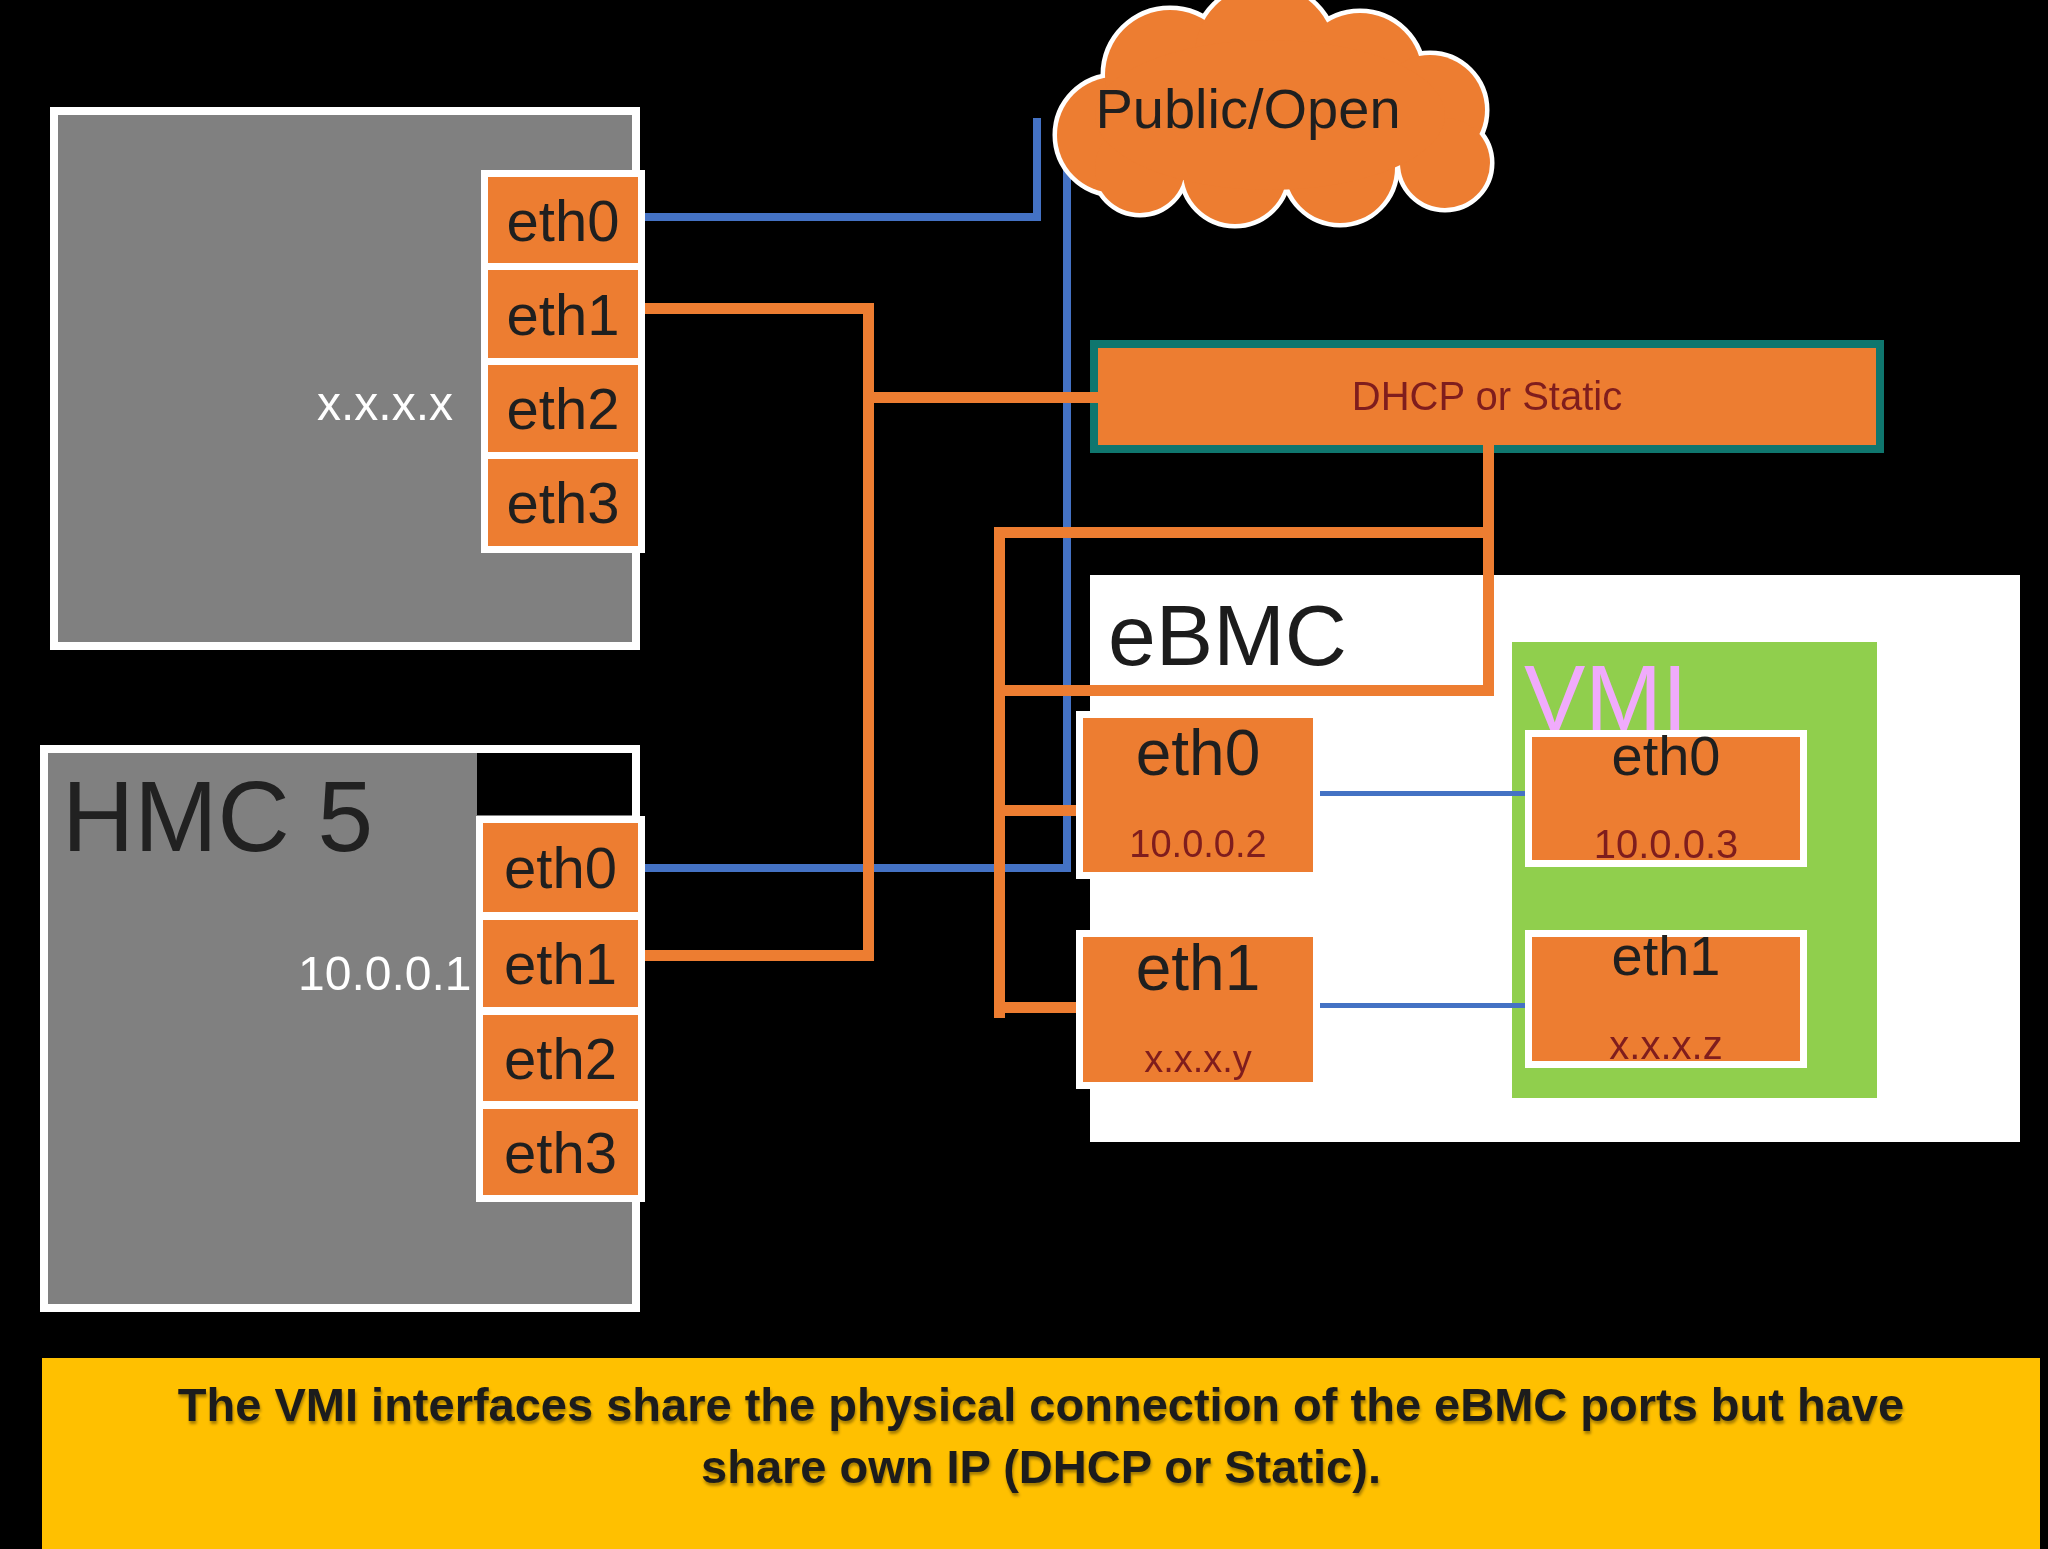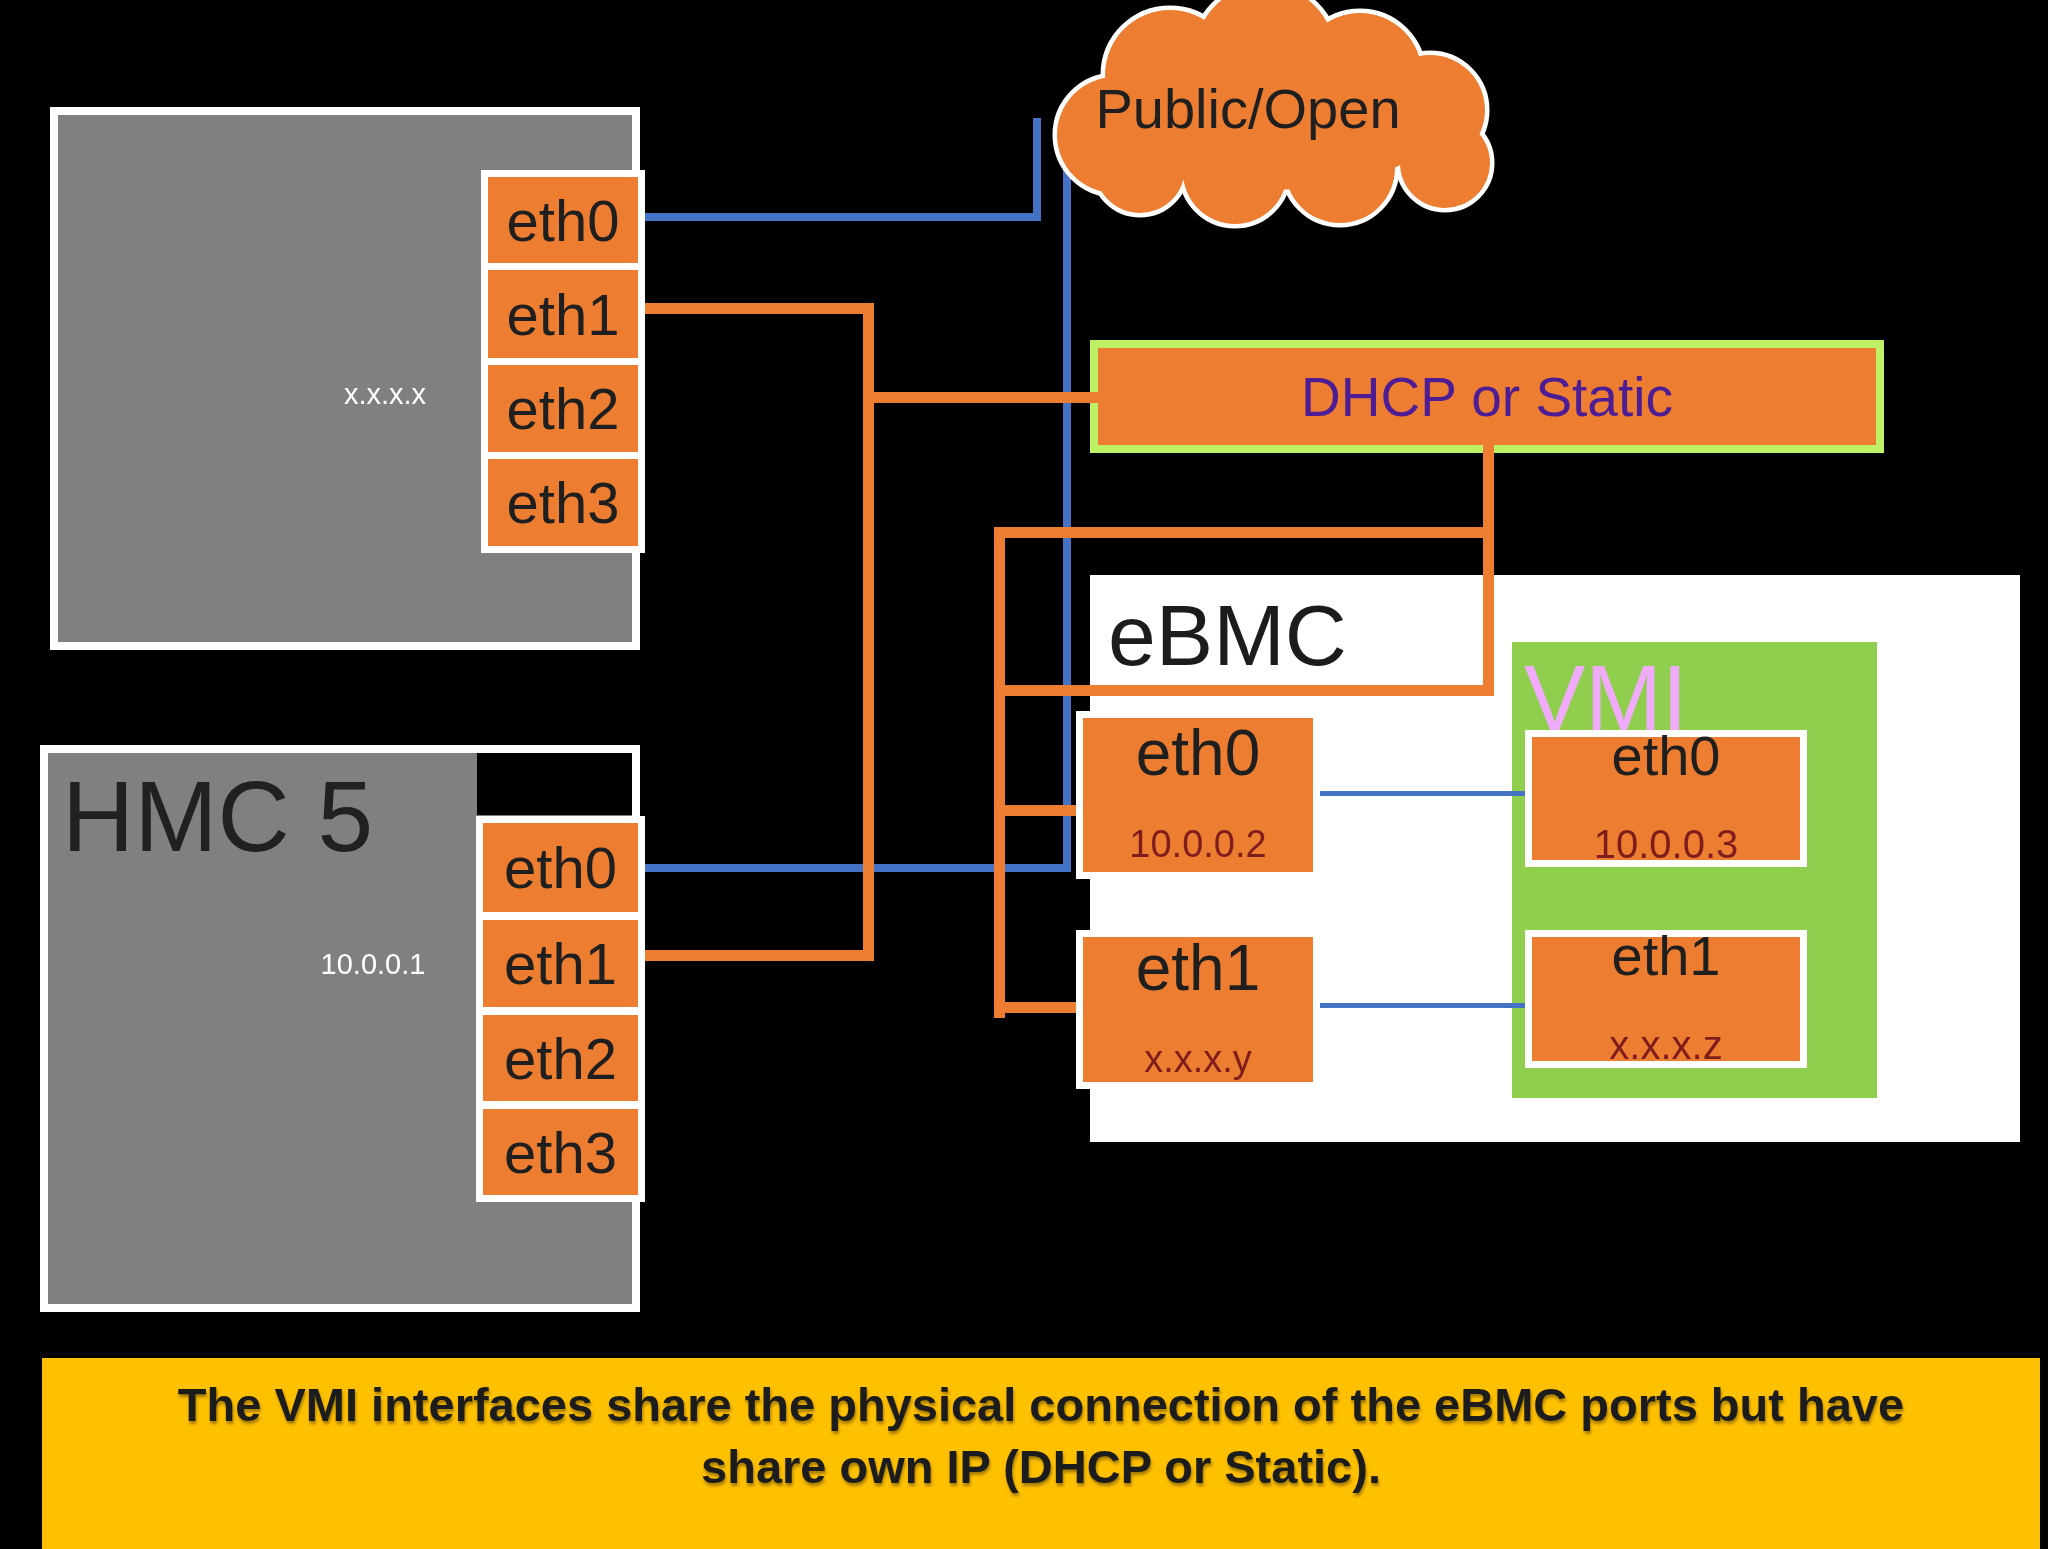--- a/index.html
+++ b/index.html
@@ -3,38 +3,38 @@
 <meta charset="utf-8">
 <style>
   html,body{margin:0;padding:0;background:#000;}
   #canvas{
     position:relative;width:2048px;height:1549px;background:#000;
     font-family:"Liberation Sans",sans-serif;overflow:hidden;
   }
   .abs{position:absolute;}
   .graybox{background:#808080;border:8px solid #ffffff;box-sizing:border-box;}
   .boxtitle{color:#212121;font-size:100px;line-height:1;white-space:nowrap;}
-  .ipline{color:#ffffff;font-size:29px;line-height:1;text-align:center;white-space:nowrap;}
+  .ipline{color:#ffffff;font-size:48px;line-height:1;text-align:center;white-space:nowrap;}
   .port{
     background:#ED7D31;border:7px solid #ffffff;box-sizing:border-box;
     display:flex;align-items:center;justify-content:center;
     color:#1f1f1f;font-size:58px;
   }
   .bigport{
     background:#ED7D31;border:7px solid #ffffff;box-sizing:border-box;
     display:flex;flex-direction:column;align-items:center;justify-content:center;
     color:#1f1f1f;
   }
   .bigport .pname{font-size:64px;line-height:1.05;}
   .bigport .pip{font-size:38px;line-height:1.3;color:#7f1d1d;margin-top:33px;}
   .whitebox{background:#ffffff;}
   .dhcp{
-    background:#ED7D31;border:8px solid #bef264;box-sizing:border-box;
+    background:#ED7D31;border:8px solid #0f766e;box-sizing:border-box;
     display:flex;align-items:center;justify-content:center;
-    color:#4c1d95;font-size:55px;
+    color:#7f1d1d;font-size:40px;
   }
   .vmibox{background:#90CF4D;}
   .bline{background:#4472C4;}
   .oline{background:#ED7D31;}
   .blackpatch{background:#000000;}
   .bannerbox{
     background:#FFC000;display:flex;flex-direction:column;align-items:center;
     justify-content:flex-start;padding-top:16px;box-sizing:border-box;
     color:#1c1c1c;font-weight:bold;font-size:47px;line-height:62px;text-align:center;
     text-shadow:1px 3px 3px rgba(0,0,0,0.35);

